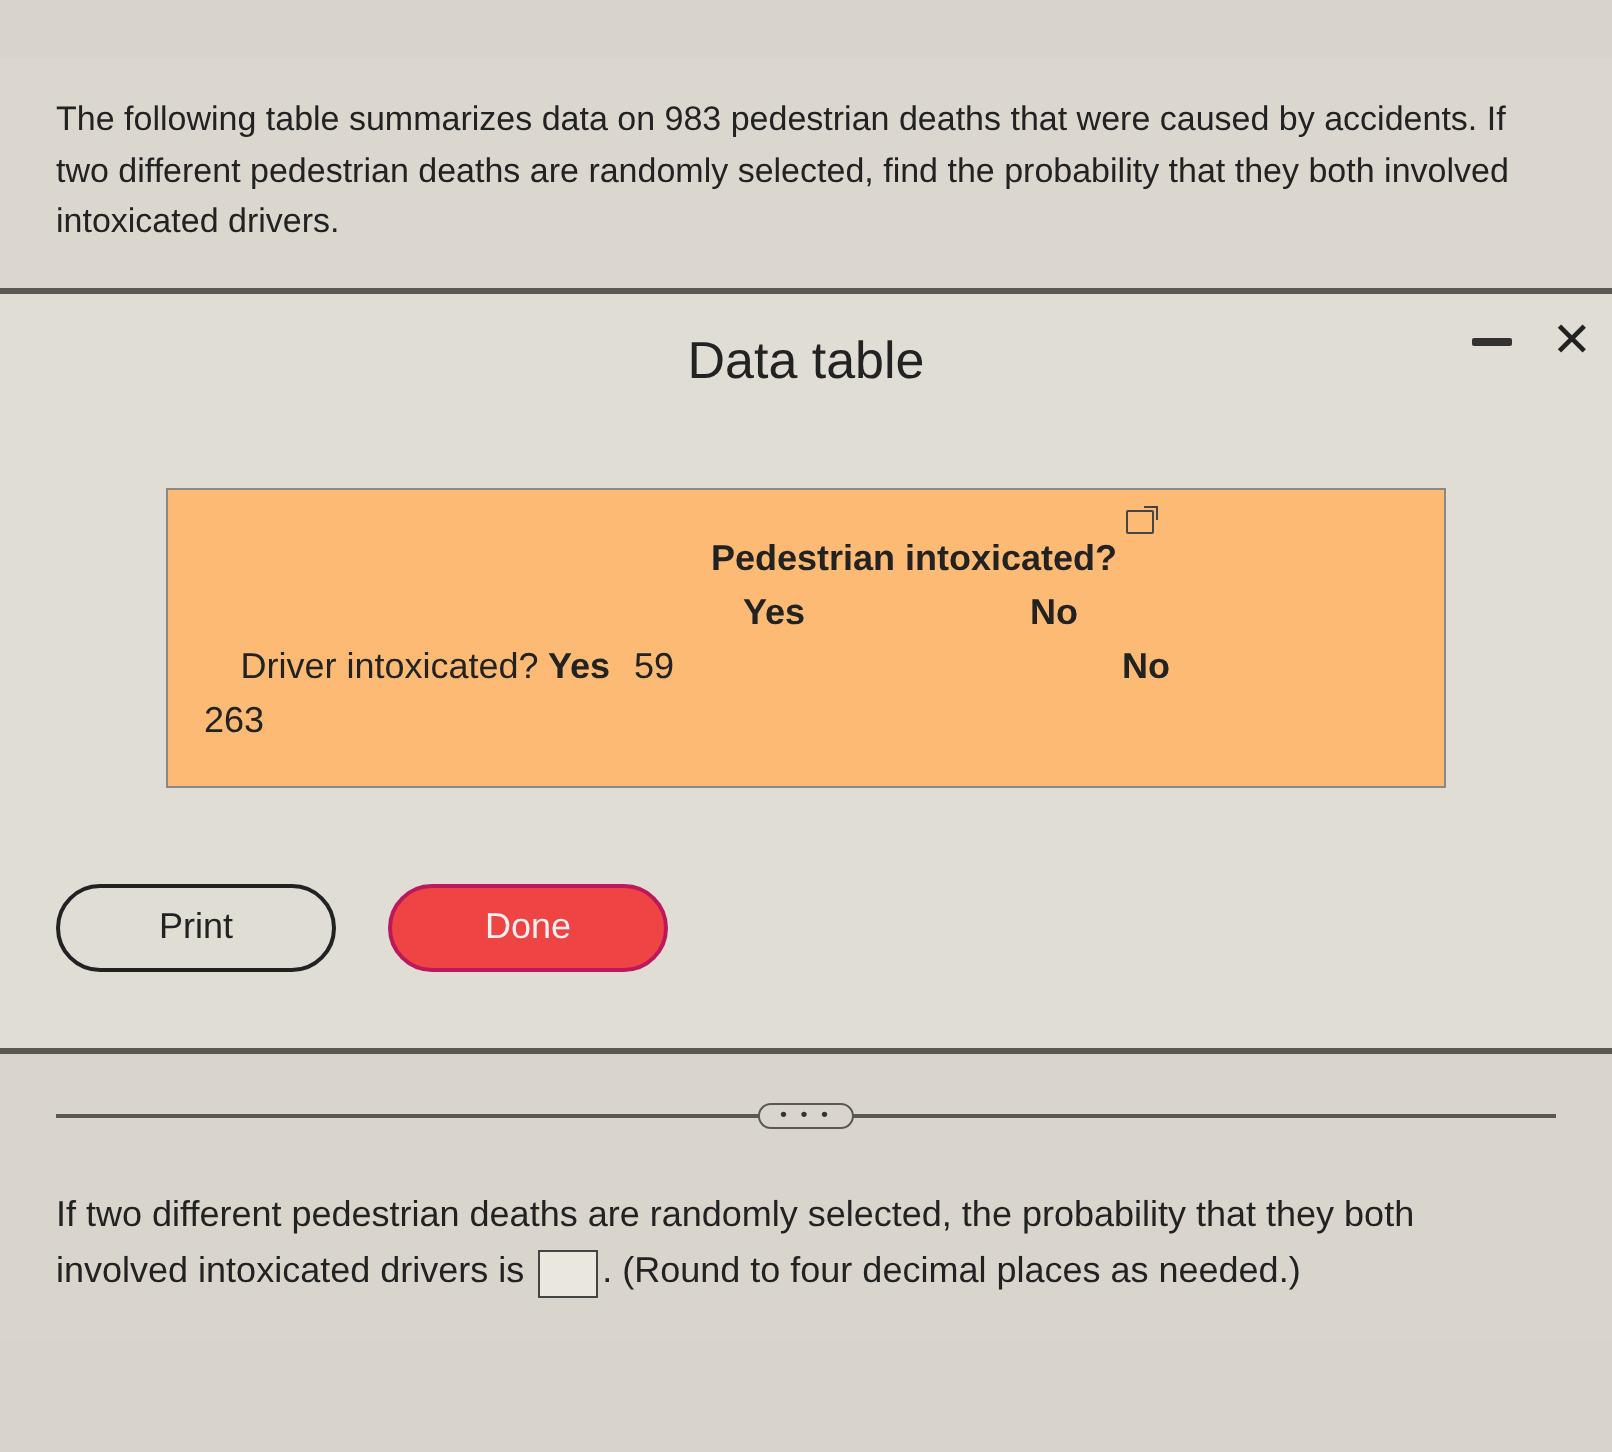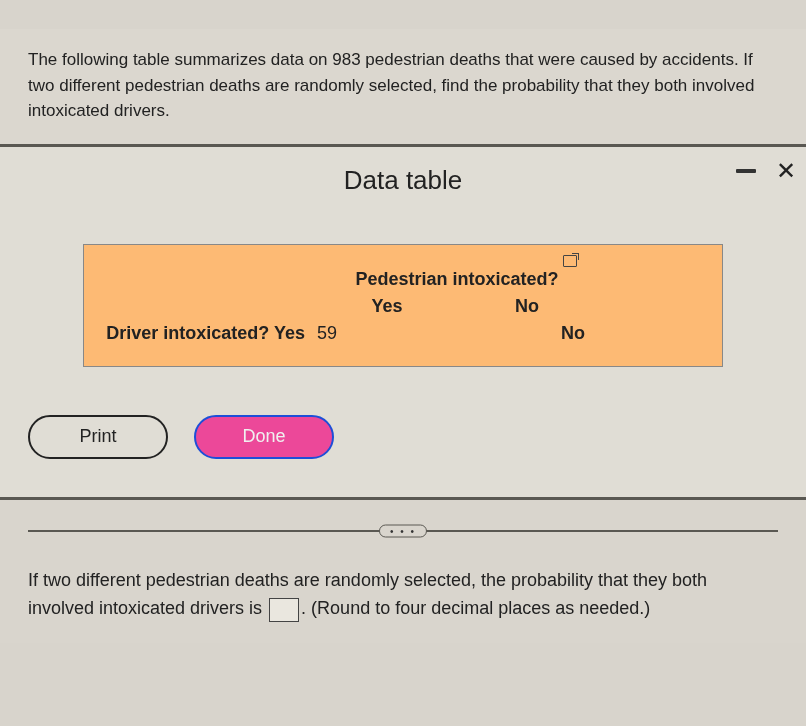--- a/index.html
+++ b/index.html
@@ -103,21 +103,21 @@
     .th-sub {
       text-align: center;
       font-weight: bold;
     }
     .row-label {
       text-align: right;
       font-weight: bold;
       padding-right: 12px;
     }
     .row-label .lead {
-      font-weight: bold;
+      font-weight: normal;
     }
     .cell {
     }
     .button-row {
       display: flex;
       justify-content: flex-start;
       gap: 26px;
       margin-top: 48px;
     }
     .btn {
@@ -129,22 +129,22 @@
       align-items: center;
       justify-content: center;
       cursor: pointer;
     }
     .btn-print {
       background: #e0ddd5;
       border: 2px solid #222;
       color: #222;
     }
     .btn-done {
-      background: #ec4899;
-      border: 2px solid #1d4ed8;
+      background: #ef4444;
+      border: 2px solid #be185d;
       color: #f0f0f0;
     }
     .answer-section {
       padding: 24px 28px 20px 28px;
       background: #d9d5cd;
     }
     .divider-line {
       position: relative;
       height: 2px;
       background: #5a5852;
@@ -209,20 +209,21 @@
 
       <div class="row-label">
         <span class="lead">Driver intoxicated?</span>
         <span>Yes</span>
       </div>
       <div class="cell">59</div>
 
       <div class="row-label">
         <span>No</span>
       </div>
+      <div class="cell">263</div>
     </div>
   </div>
 
   <div class="button-row">
     <div class="btn btn-print">Print</div>
     <div class="btn btn-done">Done</div>
   </div>
 </div>
 
 <div class="answer-section">

